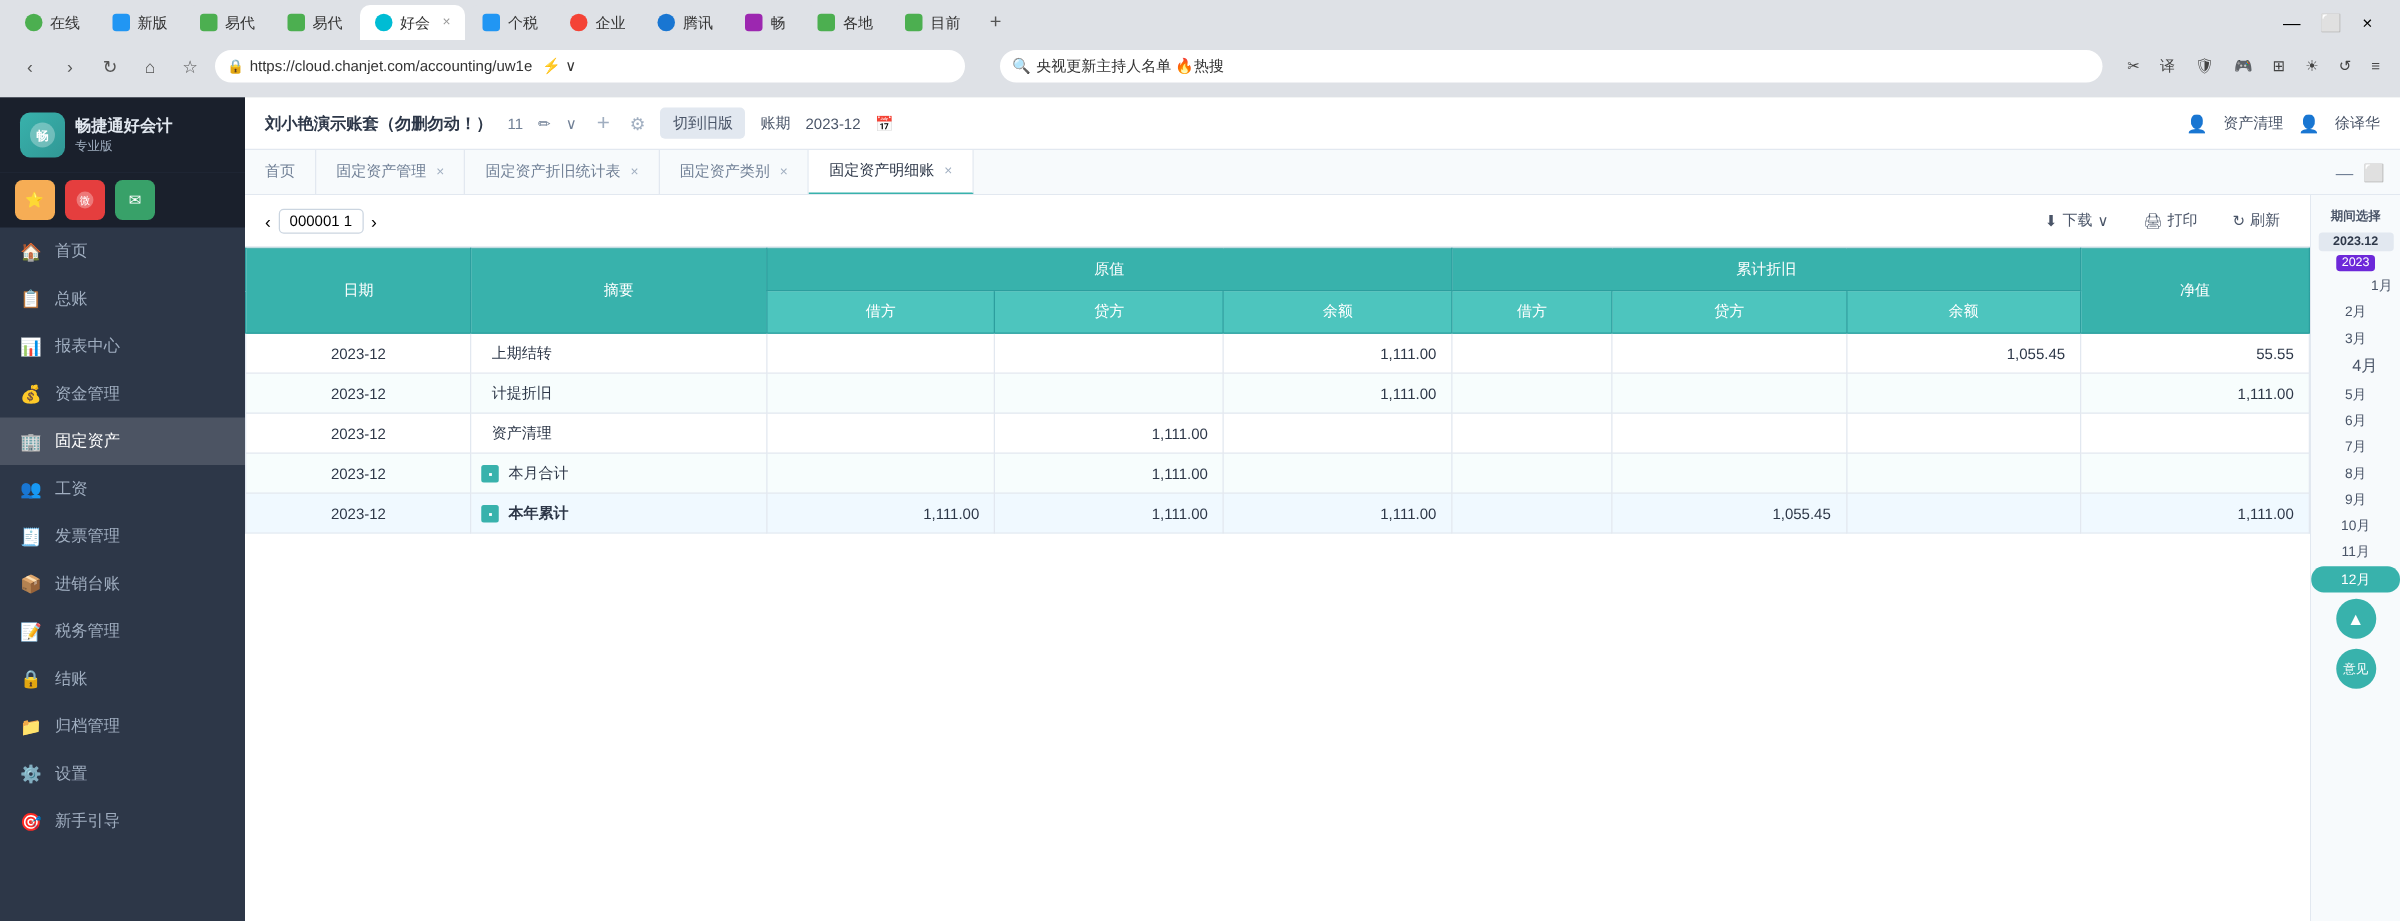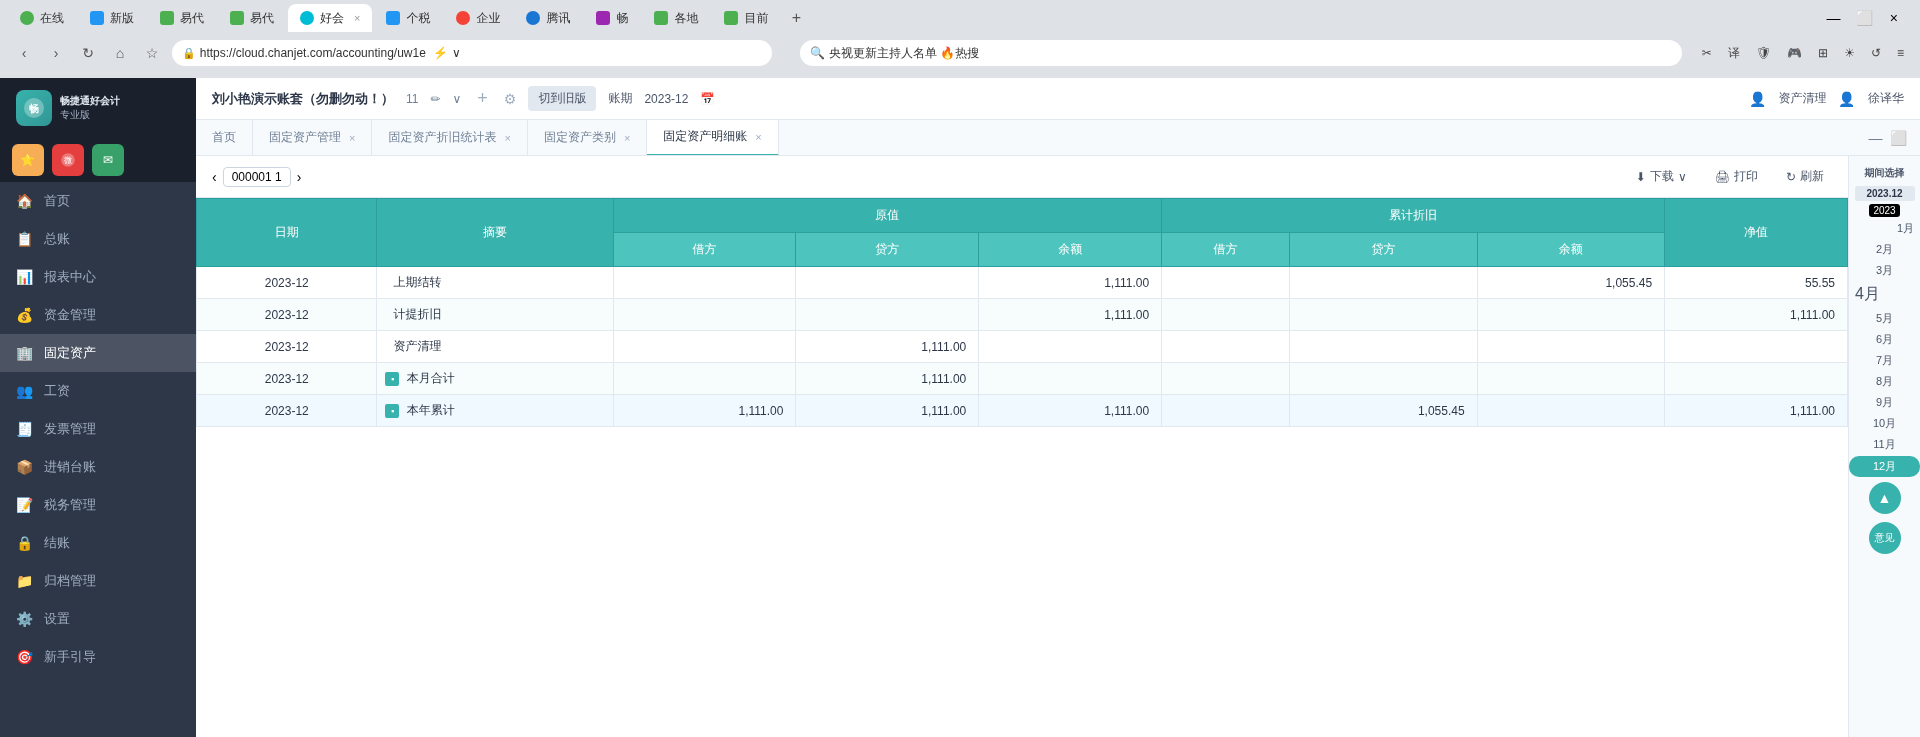--- a/index.html
+++ b/index.html
@@ -173,21 +173,21 @@
   <div class="sidebar">
 
     <div class="sidebar-logo">
       <div class="logo-icon">
         <svg width="24" height="24" viewBox="0 0 24 24">
             <circle cx="12" cy="12" r="10" fill="white" fill-opacity="0.3"></circle>
             <text x="12" y="16" text-anchor="middle" fill="white" font-size="10" font-weight="bold">畅</text>
           </svg>
       </div>
       <div>
-        <div style="font-size:10px;font-weight:bold;color:#e2e8f0;">畅捷通好会计</div>
+        <div style="font-size:13px;font-weight:bold;color:#e2e8f0;">畅捷通好会计</div>
         <div style="font-size:10px;color:#a0aec0;">专业版</div>
       </div>
     </div>
 
     <div style="display:flex;align-items:center;padding:6px 12px;gap:8px;background:#1a202c;">
       <div style="width:32px;height:32px;background:#f6ad55;border-radius:6px;display:flex;align-items:center;justify-content:center;cursor:pointer;">⭐</div>
       <div style="width:32px;height:32px;background:#e53e3e;border-radius:6px;display:flex;align-items:center;justify-content:center;cursor:pointer;">
         <svg width="18" height="18" viewBox="0 0 24 24" fill="white">
             <circle cx="12" cy="12" r="9" fill="white" fill-opacity="0.3"></circle>
             <text x="12" y="16" text-anchor="middle" fill="white" font-size="11">微</text>
@@ -392,21 +392,21 @@
                 <td class="text-right">1,111.00</td>
                 <td class="text-right"></td>
                 <td class="text-right"></td>
                 <td class="text-right"></td>
                 <td class="text-right"></td>
                 <td class="text-right"></td>
               </tr>
 
               <tr style="background:#f0f9ff;">
                 <td class="text-center">2023-12</td>
-                <td class="text-left" style="padding-left:8px;">
+                <td class="text-left" style="padding-left:8px;font-weight:bold;">
                   <span class="row-icon">▪</span>
                   <span>本年累计</span>
                 </td>
                 <td class="text-right">1,111.00</td>
                 <td class="text-right">1,111.00</td>
                 <td class="text-right">1,111.00</td>
                 <td class="text-right"></td>
                 <td class="text-right">1,055.45</td>
                 <td class="text-right"></td>
                 <td class="text-right">1,111.00</td>
@@ -415,27 +415,27 @@
           </table>
         </div>
 
       </div>
 
       <div style="width:72px;background:#f7fafc;border-left:1px solid #e2e8f0;display:flex;flex-direction:column;align-items:center;padding:6px 0;flex-shrink:0;overflow-y:auto;">
         <div style="font-size:10px;color:#4a5568;font-weight:bold;text-align:center;padding:4px 2px;white-space:nowrap;">期间选择</div>
         <div style="font-size:10px;color:#2d3748;font-weight:bold;text-align:center;padding:2px;background:#e2e8f0;border-radius:3px;margin:2px;width:60px;">2023.12</div>
 
         <div style="font-size:10px;color:#718096;text-align:center;padding:2px;">
-          <span style="background:#000000;color:white;border-radius:3px;padding:1px 4px;font-size:10px;">2023</span>
+          <span style="background:#6d28d9;color:white;border-radius:3px;padding:1px 4px;font-size:10px;">2023</span>
         </div>
 
         <div style="font-size:11px;color:#4a5568;padding:3px 6px;text-align:right;cursor:pointer;width:100%;">1月</div>
         <div style="font-size:11px;color:#4a5568;padding:3px 6px;text-align:center;cursor:pointer;width:100%;">2月</div>
         <div style="font-size:11px;color:#4a5568;padding:3px 6px;text-align:center;cursor:pointer;width:100%;">3月</div>
-        <div style="font-size:16px;color:#4a5568;padding:3px 6px;text-align:left;cursor:pointer;width:100%;">4月</div>
+        <div style="font-size:13px;color:#4a5568;padding:3px 18px;text-align:right;cursor:pointer;width:100%;">4月</div>
         <div style="font-size:11px;color:#4a5568;padding:3px 6px;text-align:center;cursor:pointer;width:100%;">5月</div>
         <div style="font-size:11px;color:#4a5568;padding:3px 6px;text-align:center;cursor:pointer;width:100%;">6月</div>
         <div style="font-size:11px;color:#4a5568;padding:3px 6px;text-align:center;cursor:pointer;width:100%;">7月</div>
         <div style="font-size:11px;color:#4a5568;padding:3px 6px;text-align:center;cursor:pointer;width:100%;">8月</div>
         <div style="font-size:11px;color:#4a5568;padding:3px 6px;text-align:center;cursor:pointer;width:100%;">9月</div>
         <div style="font-size:11px;color:#4a5568;padding:3px 6px;text-align:center;cursor:pointer;width:100%;">10月</div>
         <div style="font-size:11px;color:#4a5568;padding:3px 6px;text-align:center;cursor:pointer;width:100%;">11月</div>
         <div style="font-size:11px;color:white;padding:3px 6px;text-align:center;cursor:pointer;width:100%;background:#38b2ac;border-radius:10px;margin:1px 4px;">12月</div>
 
         <div style="width:32px;height:32px;background:#38b2ac;border-radius:50%;display:flex;align-items:center;justify-content:center;color:white;cursor:pointer;margin:4px auto;font-size:14px;">▲</div>

